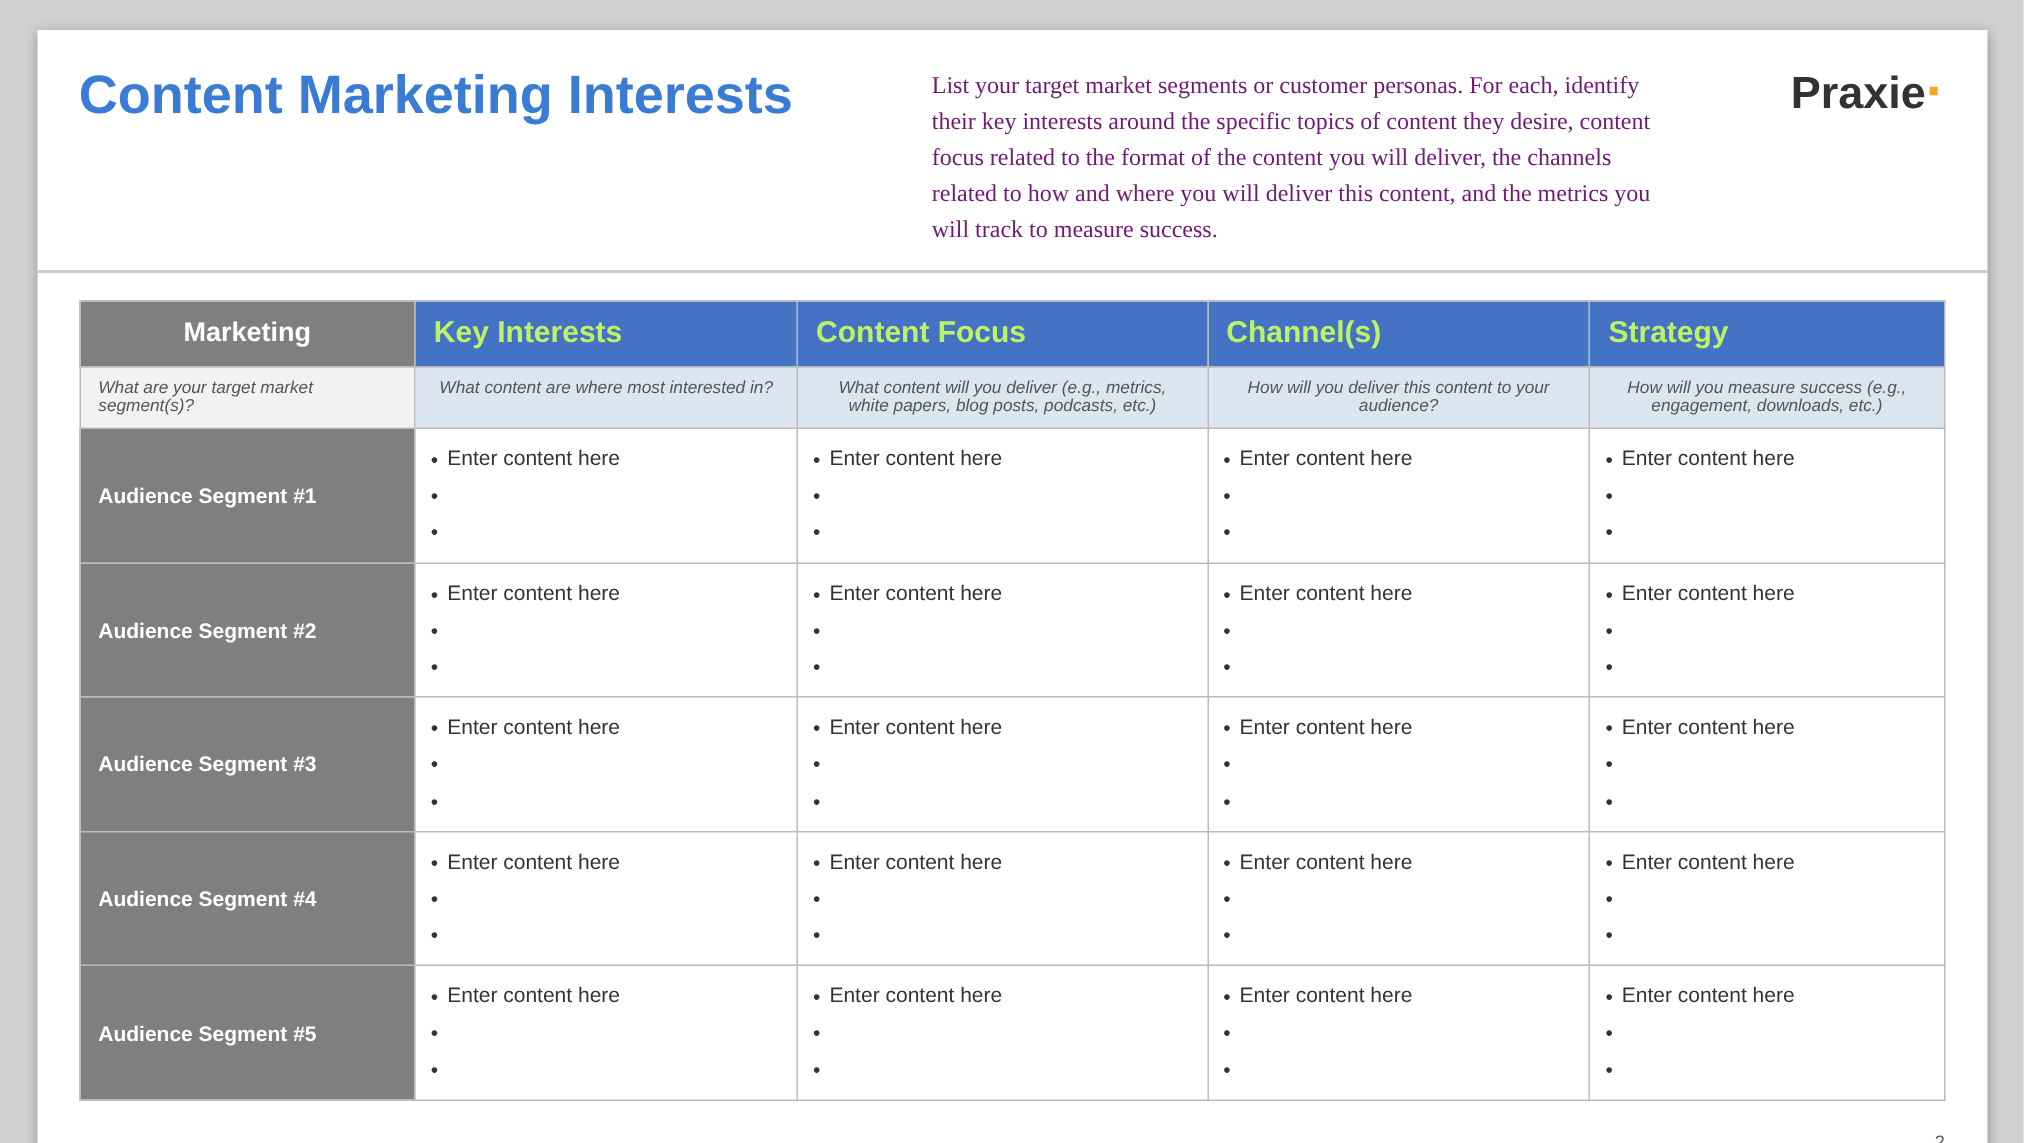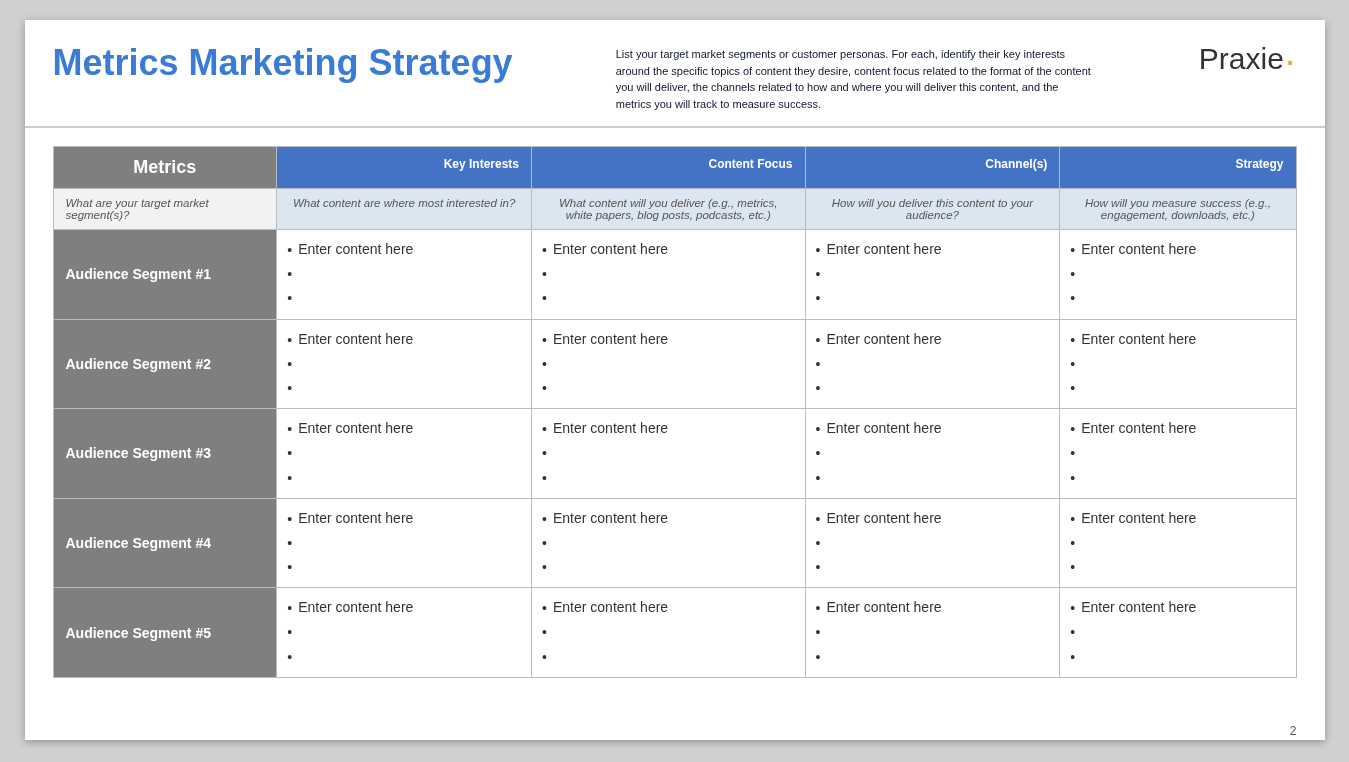--- a/index.html
+++ b/index.html
@@ -27,34 +27,35 @@
       border-bottom: 2px solid #ccc;
       justify-content: space-between;
     }
     .header-title {
       font-size: 36px;
       font-weight: bold;
       color: #3a7bd5;
       white-space: nowrap;
     }
     .header-desc {
-      font-size: 11px;
-      color: #0f172a;
+      font-size: 16px;
+      color: #701a75;
       max-width: 480px;
       line-height: 1.5;
       margin: 4px 20px 0 20px;
       flex: 1;
+      font-family: Liberation Serif, serif;
     }
     .logo {
       font-size: 30px;
-      font-weight: normal;
+      font-weight: bold;
       color: #333;
       white-space: nowrap;
       display: flex;
-      align-items: flex-start;
+      align-items: flex-end;
     }
     .logo span.dot {
       color: #f5a623;
       font-size: 38px;
       line-height: 1;
     }
     .content {
       padding: 18px 28px 18px 28px;
       flex: 1;
     }
@@ -76,25 +77,25 @@
 
     .th-audience {
       background: #7f7f7f;
       color: #fff;
       font-size: 18px;
       font-weight: bold;
       padding: 10px 12px;
     }
     .th-blue {
       background: #4472c4;
-      color: #ffffff;
-      font-size: 12px;
+      color: #bef264;
+      font-size: 20px;
       font-weight: bold;
       padding: 10px 12px;
-      text-align: right;
+      text-align: left;
     }
     .sub-header-audience {
       background: #f2f2f2;
       color: #555;
       font-size: 11.5px;
       padding: 8px 12px;
       font-style: italic;
     }
     .sub-header-blue {
       background: #dce6f1;
@@ -157,41 +158,41 @@
       color: #555;
       padding: 2px 28px 2px 0;
     }
   </style>
 </head>
 <body>
 
 <div class="page">
 
   <div class="header">
-    <div class="header-title">Metrics Marketing Strategy</div>
+    <div class="header-title">Content Marketing Interests</div>
     <div class="header-desc">List your target market segments or customer personas. For each, identify their key interests around the specific topics of content they desire, content focus related to the format of the content you will deliver, the channels related to how and where you will deliver this content, and the metrics you will track to measure success.</div>
     <div class="logo">
       <span>Praxie</span>
         <span class="dot">·</span>
     </div>
   </div>
 
   <div class="content">
     <table>
       <colgroup>
         <col class="col-audience">
         <col class="col-keyinterests">
         <col class="col-contentfocus">
         <col class="col-channels">
         <col class="col-metrics">
       </colgroup>
       <thead>
 
         <tr>
-          <th class="th-audience">Metrics</th>
+          <th class="th-audience">Marketing</th>
           <th class="th-blue">Key Interests</th>
           <th class="th-blue">Content Focus</th>
           <th class="th-blue">Channel(s)</th>
           <th class="th-blue">Strategy</th>
         </tr>
 
         <tr>
           <td class="sub-header-audience">What are your target market segment(s)?</td>
           <td class="sub-header-blue">What content are where most interested in?</td>
           <td class="sub-header-blue">What content will you deliver (e.g., metrics, white papers, blog posts, podcasts, etc.)</td>

